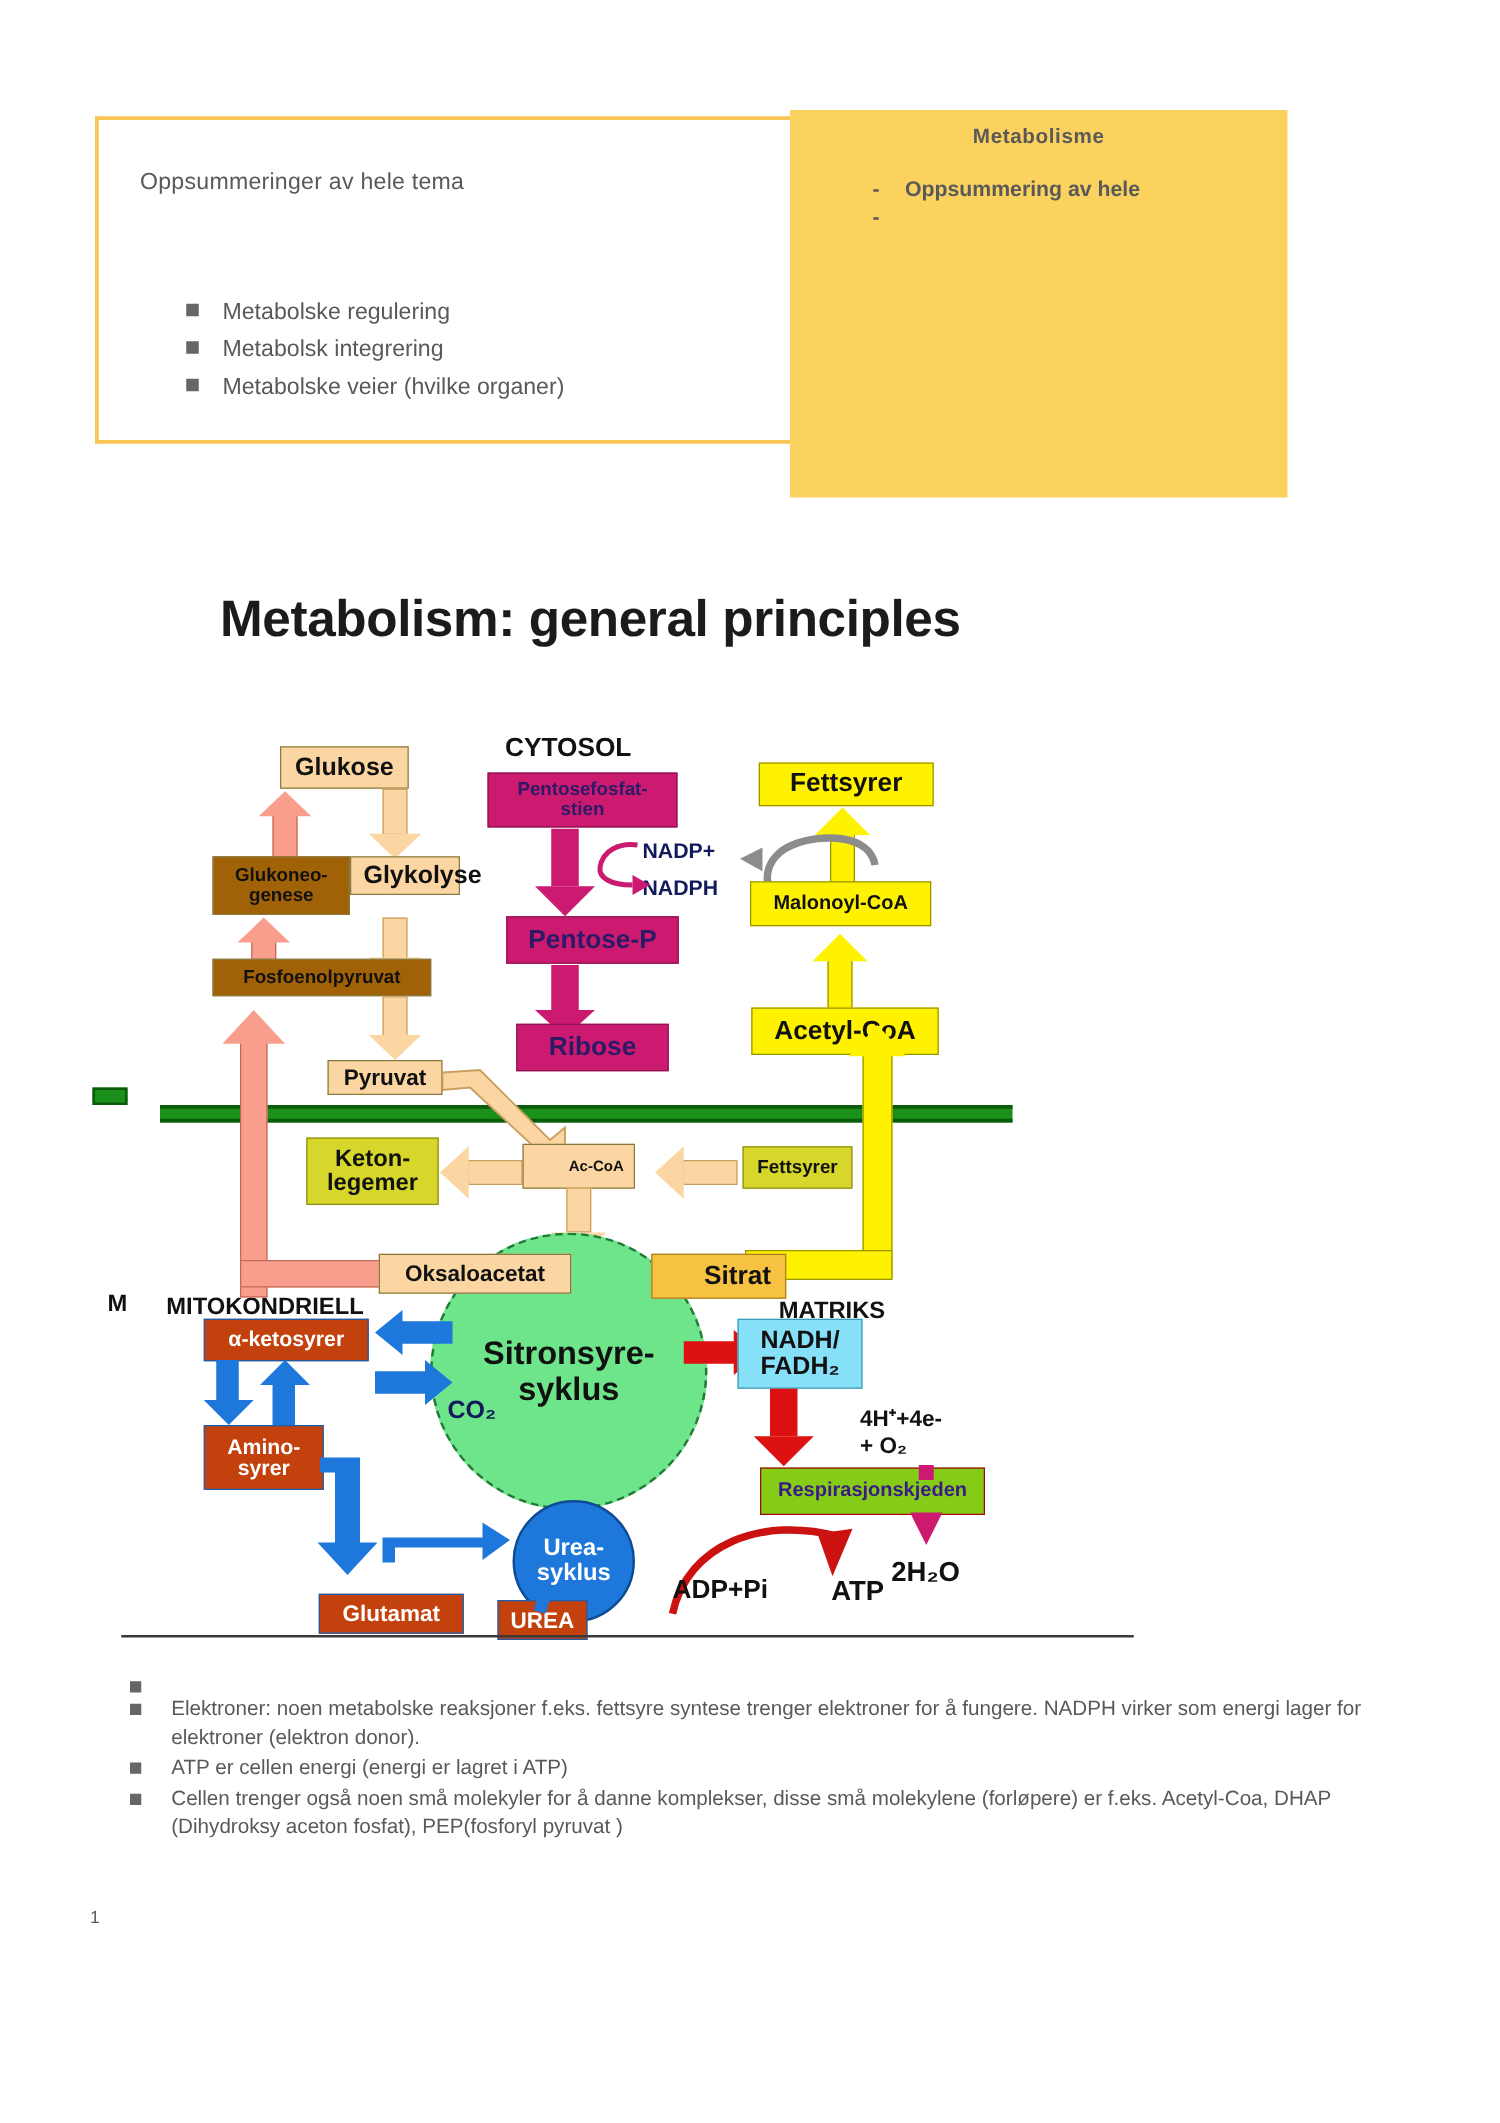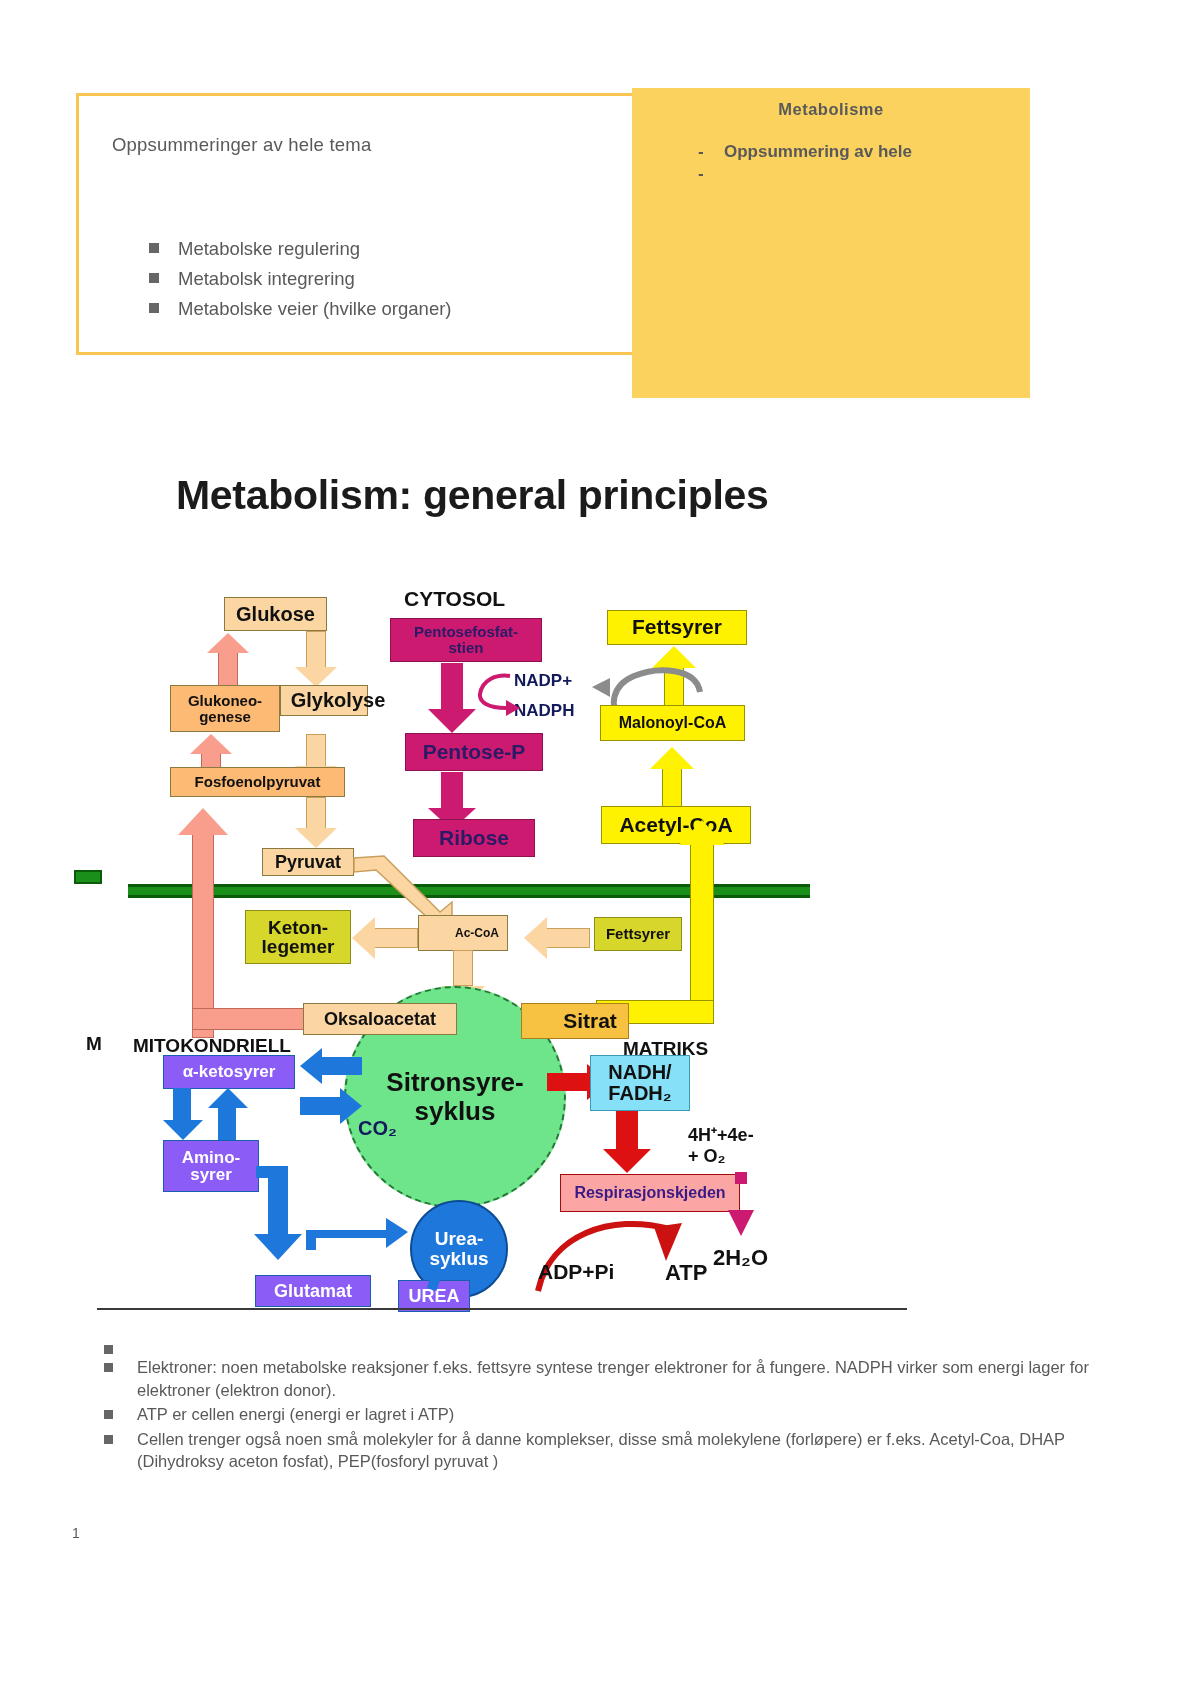--- a/index.html
+++ b/index.html
@@ -59,27 +59,27 @@
   }
 
   .nodebox {
     position:absolute; display:flex; align-items:center; justify-content:center;
     text-align:center; font-weight:bold; line-height:1.05;
     border:1px solid #8a7a40;
   }
   .plainlabel { position:absolute; font-weight:bold; white-space:nowrap; }
 
   .clr-orange { background:#fbd6a2; color:#111; }
-  .clr-salmon { background:#fdba74; color:#111; }
+  .clr-salmon { background:#a16207; color:#111; }
   .clr-yellow { background:#fff200; color:#111; border-color:#9a9300; }
   .clr-olive  { background:#d6d62b; color:#111; border-color:#8e8e16; }
   .clr-magenta{ background:#cc1a70; color:#2b1a66; border-color:#8f1250; }
-  .clr-blue   { background:#8b5cf6; color:#ffffff; border-color:#1a5fae; }
+  .clr-blue   { background:#c2410c; color:#ffffff; border-color:#1a5fae; }
   .clr-cyan   { background:#86e0f7; color:#111; border-color:#3b9ab5; }
-  .clr-red    { background:#fca5a5; color:#3a1a86; border-color:#a50b0d; }
+  .clr-red    { background:#84cc16; color:#3a1a86; border-color:#a50b0d;margin-left:48px; }
   .clr-gold   { background:#f7c141; color:#111; border-color:#a8801d; }
 
   
   .arr { position:absolute; }
   .arr .stem { position:absolute; }
   .arr .head { position:absolute; width:0; height:0; }
 
   .membrane {
     position:absolute; background:#1a8f1a;
     border-top:3px solid #0a5c0a; border-bottom:3px solid #0a5c0a;

